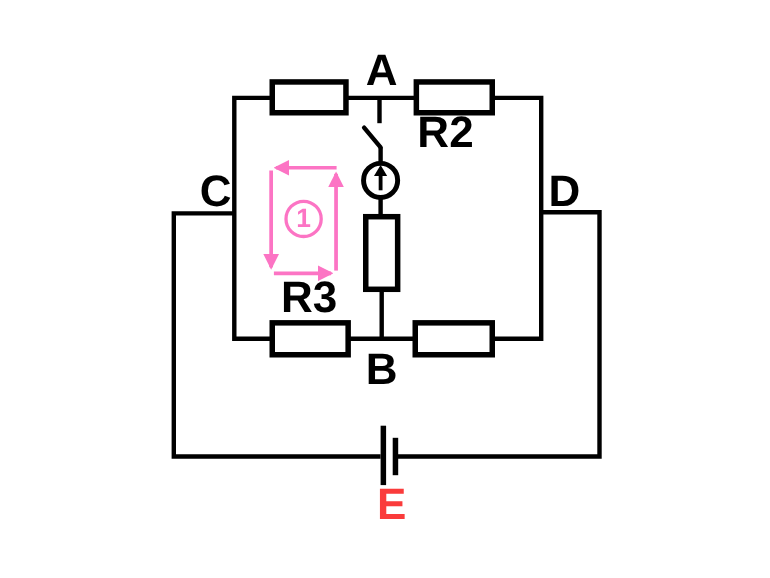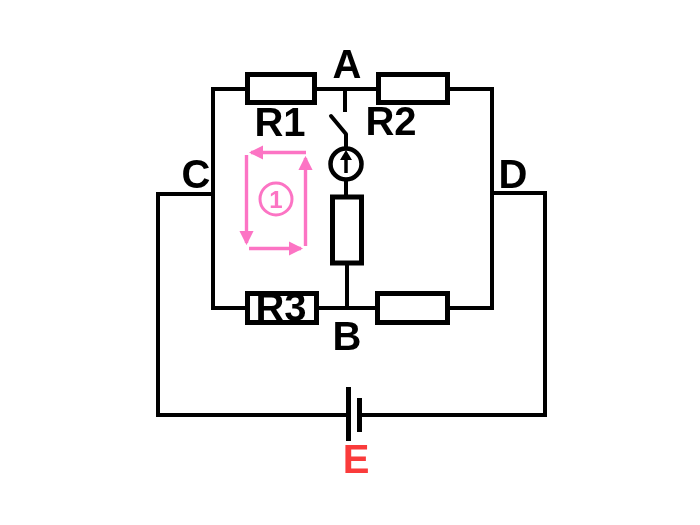--- a/index.html
+++ b/index.html
@@ -45,22 +45,22 @@
     align-items: center;
     justify-content: center;
     user-select: none;
   }
   
   .lbl-a  { left: 347px; top: 64px;  }
   .lbl-b  { left: 347px; top: 336px; }
   .lbl-c  { left: 196px; top: 174px; }
   .lbl-d  { left: 513px; top: 174px; }
   .lbl-r1 { left: 280px; top: 122px; }
-  .lbl-r2 { left: 391px; top: 121px; text-align: center; }
-  .lbl-r3 { left: 281px; top: 271px; margin-top: 36px; }
+  .lbl-r2 { left: 405px; top: 121px; text-align: center; }
+  .lbl-r3 { left: 281px; top: 271px; }
   .lbl-r4 { left: 413px; top: 273px; }
   .lbl-e  { left: 356px; top: 459px; }
 </style>
 </head>
 <body>
 
 <div class="stage">
 
   <svg width="700" height="525" viewBox="0 0 700 525">
     <defs>
@@ -104,21 +104,20 @@
       <path d="M246.5,155 V243" fill="none" stroke="#fc74c4" stroke-width="3.4" marker-end="url(#pinkArrow)"></path>
       <path d="M249,248.5 H301" fill="none" stroke="#fc74c4" stroke-width="3.4" marker-end="url(#pinkArrow)"></path>
       <path d="M305.5,246 V158" fill="none" stroke="#fc74c4" stroke-width="3.4" marker-end="url(#pinkArrow)"></path>
     </g>
   </svg>
 
   <div class="lbl lbl-a">A</div>
   <div class="lbl lbl-b">B</div>
   <div class="lbl lbl-c">C</div>
   <div class="lbl lbl-d">D</div>
-  <div class="lbl lbl-r1">R1</div>
   <div class="lbl lbl-r2">R2</div>
   <div class="lbl lbl-r3">R3</div>
   <div class="lbl emf lbl-e">E</div>
 
   <div class="loop-circle">
     <span>1</span>
   </div>
 
 </div>
 

